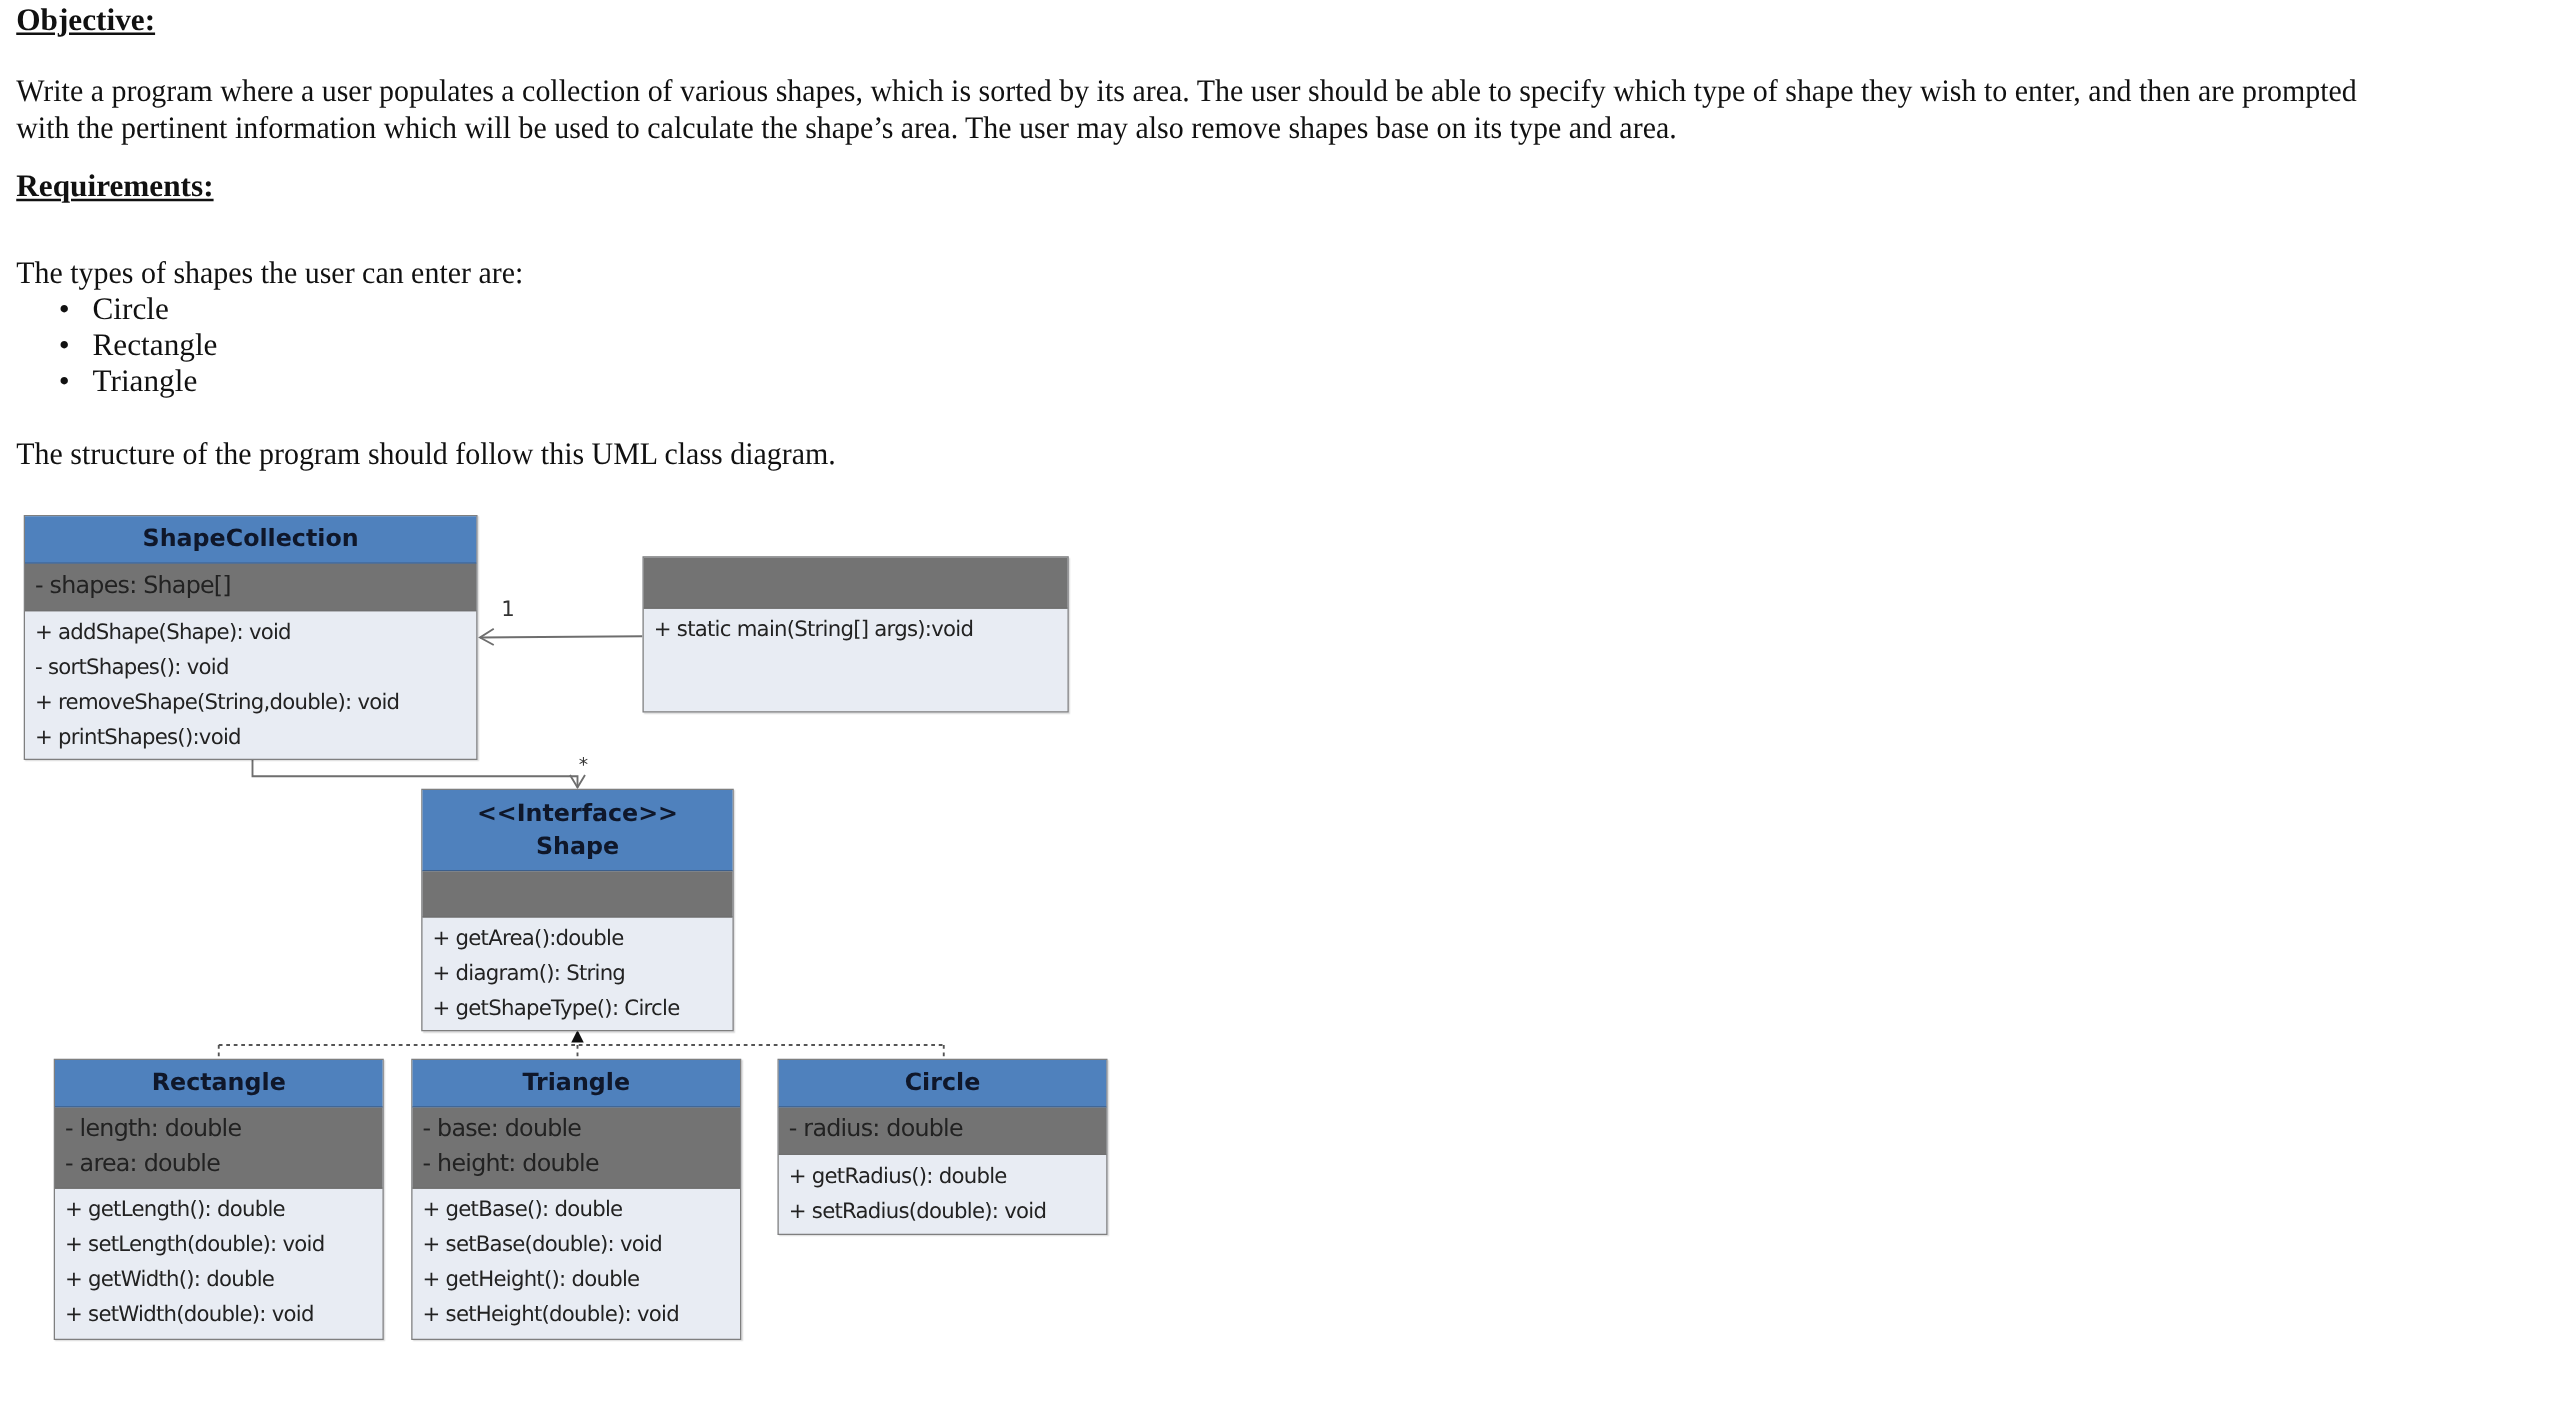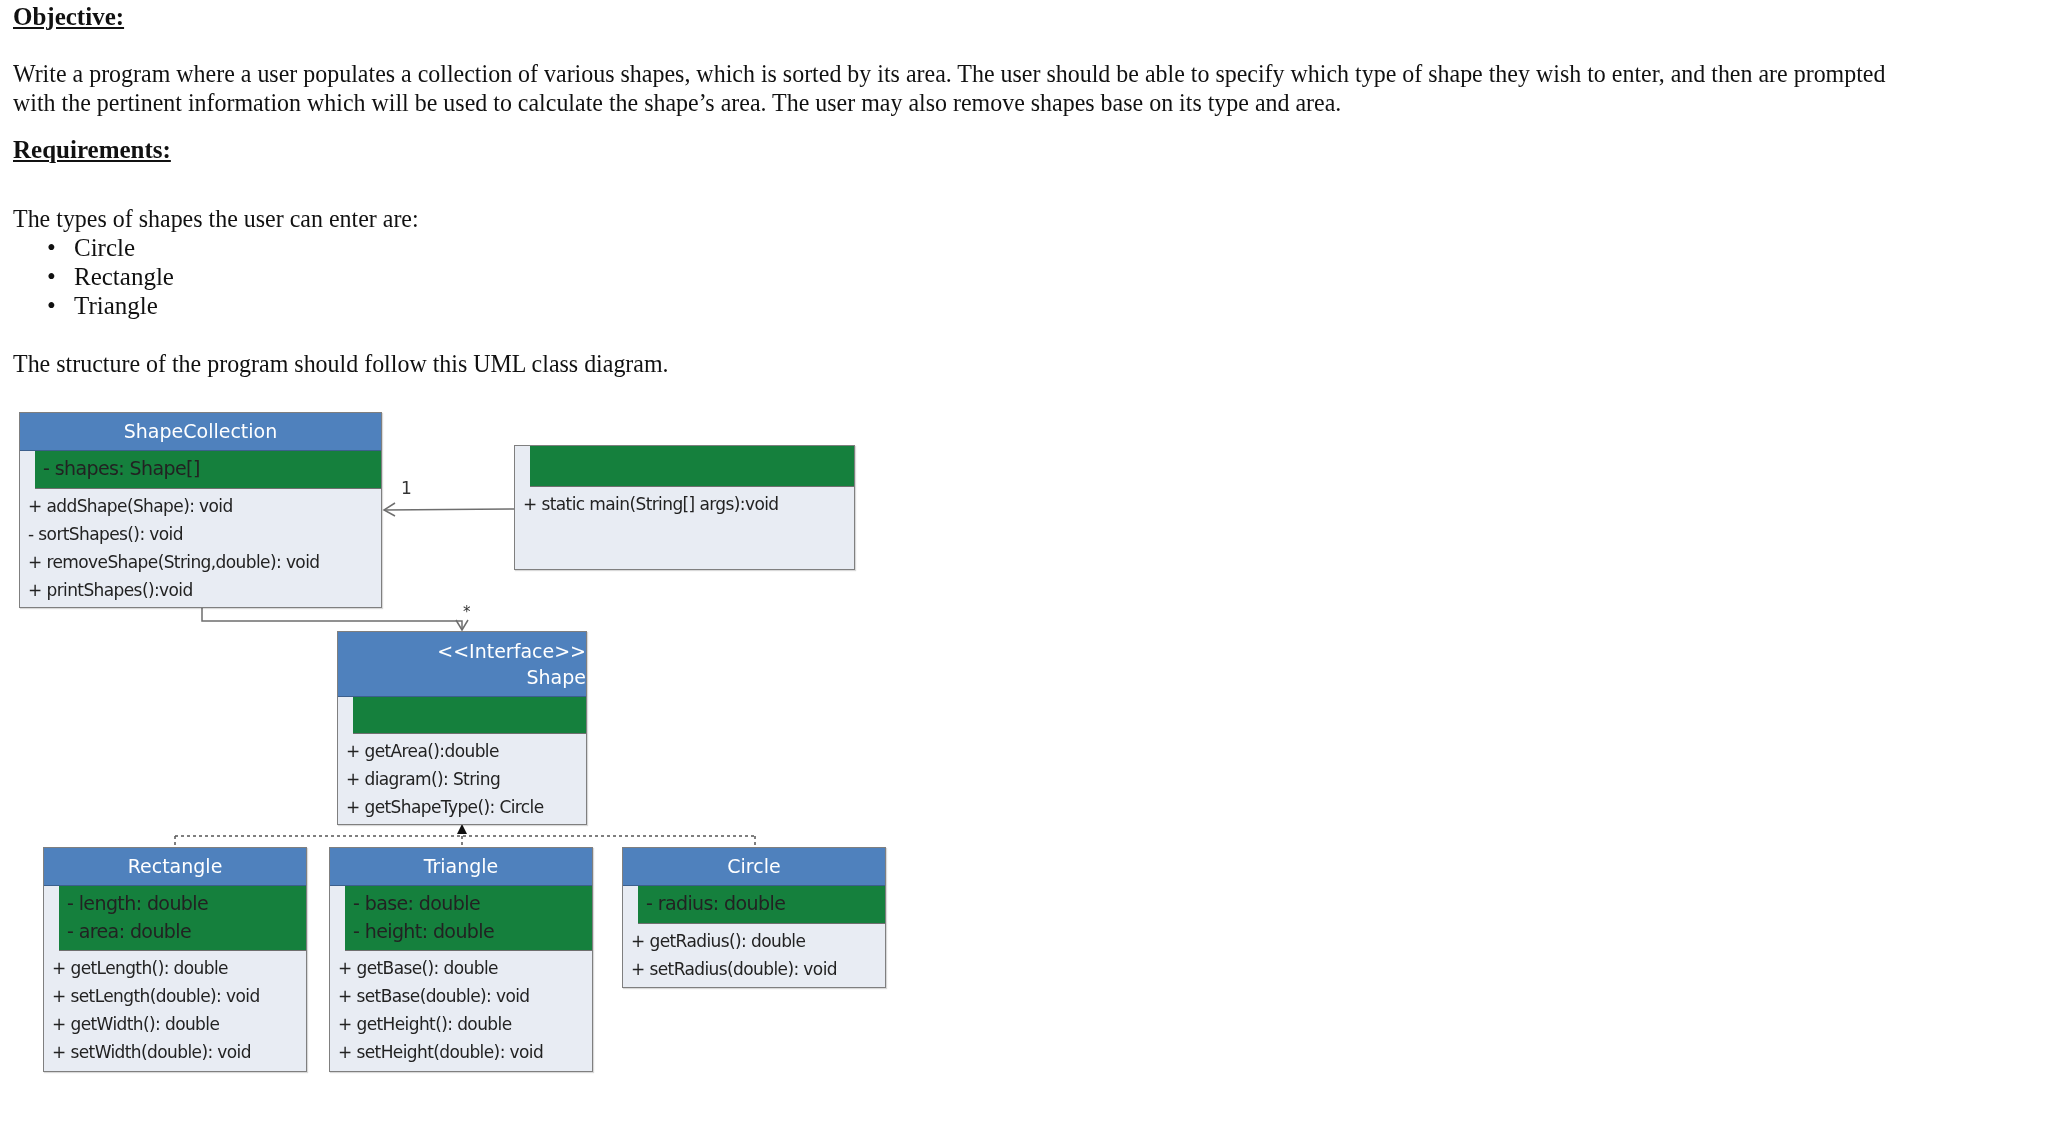--- a/index.html
+++ b/index.html
@@ -8,25 +8,25 @@
   .line { position: absolute; left: 13px; white-space: nowrap; font-size: 25px; line-height: 29px;
           transform-origin: 0 0; }
   .bold { font-weight: bold; }
   .bullet { position: absolute; white-space: nowrap; font-size: 25px; line-height: 29px; }
   .bullet .dot { position: absolute; left: 0; top: 0; }
   .bullet .txt { position: absolute; left: 27px; top: 0; }
 
   .cls { position: absolute; border: 1.5px solid #7f7f7f; box-sizing: border-box;
          font-family: "DejaVu Sans", sans-serif; color: #222; background: #e8ecf3;
          box-shadow: 1px 1px 1px rgba(0,0,0,0.15); }
-  .cls .hdr { background: #4f81bd; color: #ffffff; font-weight: normal; text-align: center;
+  .cls .hdr { background: #4f81bd; color: #0f172a; font-weight: bold; text-align: center;
               border-bottom: 1.5px solid #3c5f8c; box-sizing: border-box;
               display: flex; flex-direction: column; justify-content: center; font-size: 19px; line-height: 27px; }
-  .cls .attrs { background: #15803d; border-bottom: 1.5px solid #6f6f6f; box-sizing: border-box;
-                padding: 3px 8px 0 8px; font-size: 19px; line-height: 28px; margin-left: 15px; }
+  .cls .attrs { background: #737373; border-bottom: 1.5px solid #6f6f6f; box-sizing: border-box;
+                padding: 3px 8px 0 8px; font-size: 19px; line-height: 28px; }
   .cls .methods { padding: 3px 15px 0 8px; font-size: 17px; line-height: 28px; }
   .cls .row { white-space: nowrap; letter-spacing: -0.6px; }
 
   svg.conn { position: absolute; left: 0; top: 0; pointer-events: none; }
   .mult { position: absolute; font-family: "DejaVu Sans", sans-serif; font-size: 17px; color: #333; }
 </style>
 </head>
 <body>
 
 <div class="line bold" style="top:2px;text-decoration:underline;">Objective:</div>
@@ -89,21 +89,21 @@
 </div>
 
 <div class="cls" style="left:514px; top:445px; width:341px; height:125px;">
   <div class="attrs" style="height:41px;"></div>
   <div class="methods">
     <div class="row">+ static main(String[] args):void</div>
   </div>
 </div>
 
 <div class="cls" style="left:337px; top:631px; width:250px; height:194px;">
-  <div class="hdr" style="height:65px; line-height:26px;text-align:right;">
+  <div class="hdr" style="height:65px; line-height:26px;">
     <div>&lt;&lt;Interface&gt;&gt;</div>
     <div>Shape</div>
   </div>
   <div class="attrs" style="height:37px;"></div>
   <div class="methods">
     <div class="row">+ getArea():double</div>
     <div class="row">+ diagram(): String</div>
     <div class="row">+ getShapeType(): Circle</div>
   </div>
 </div>

